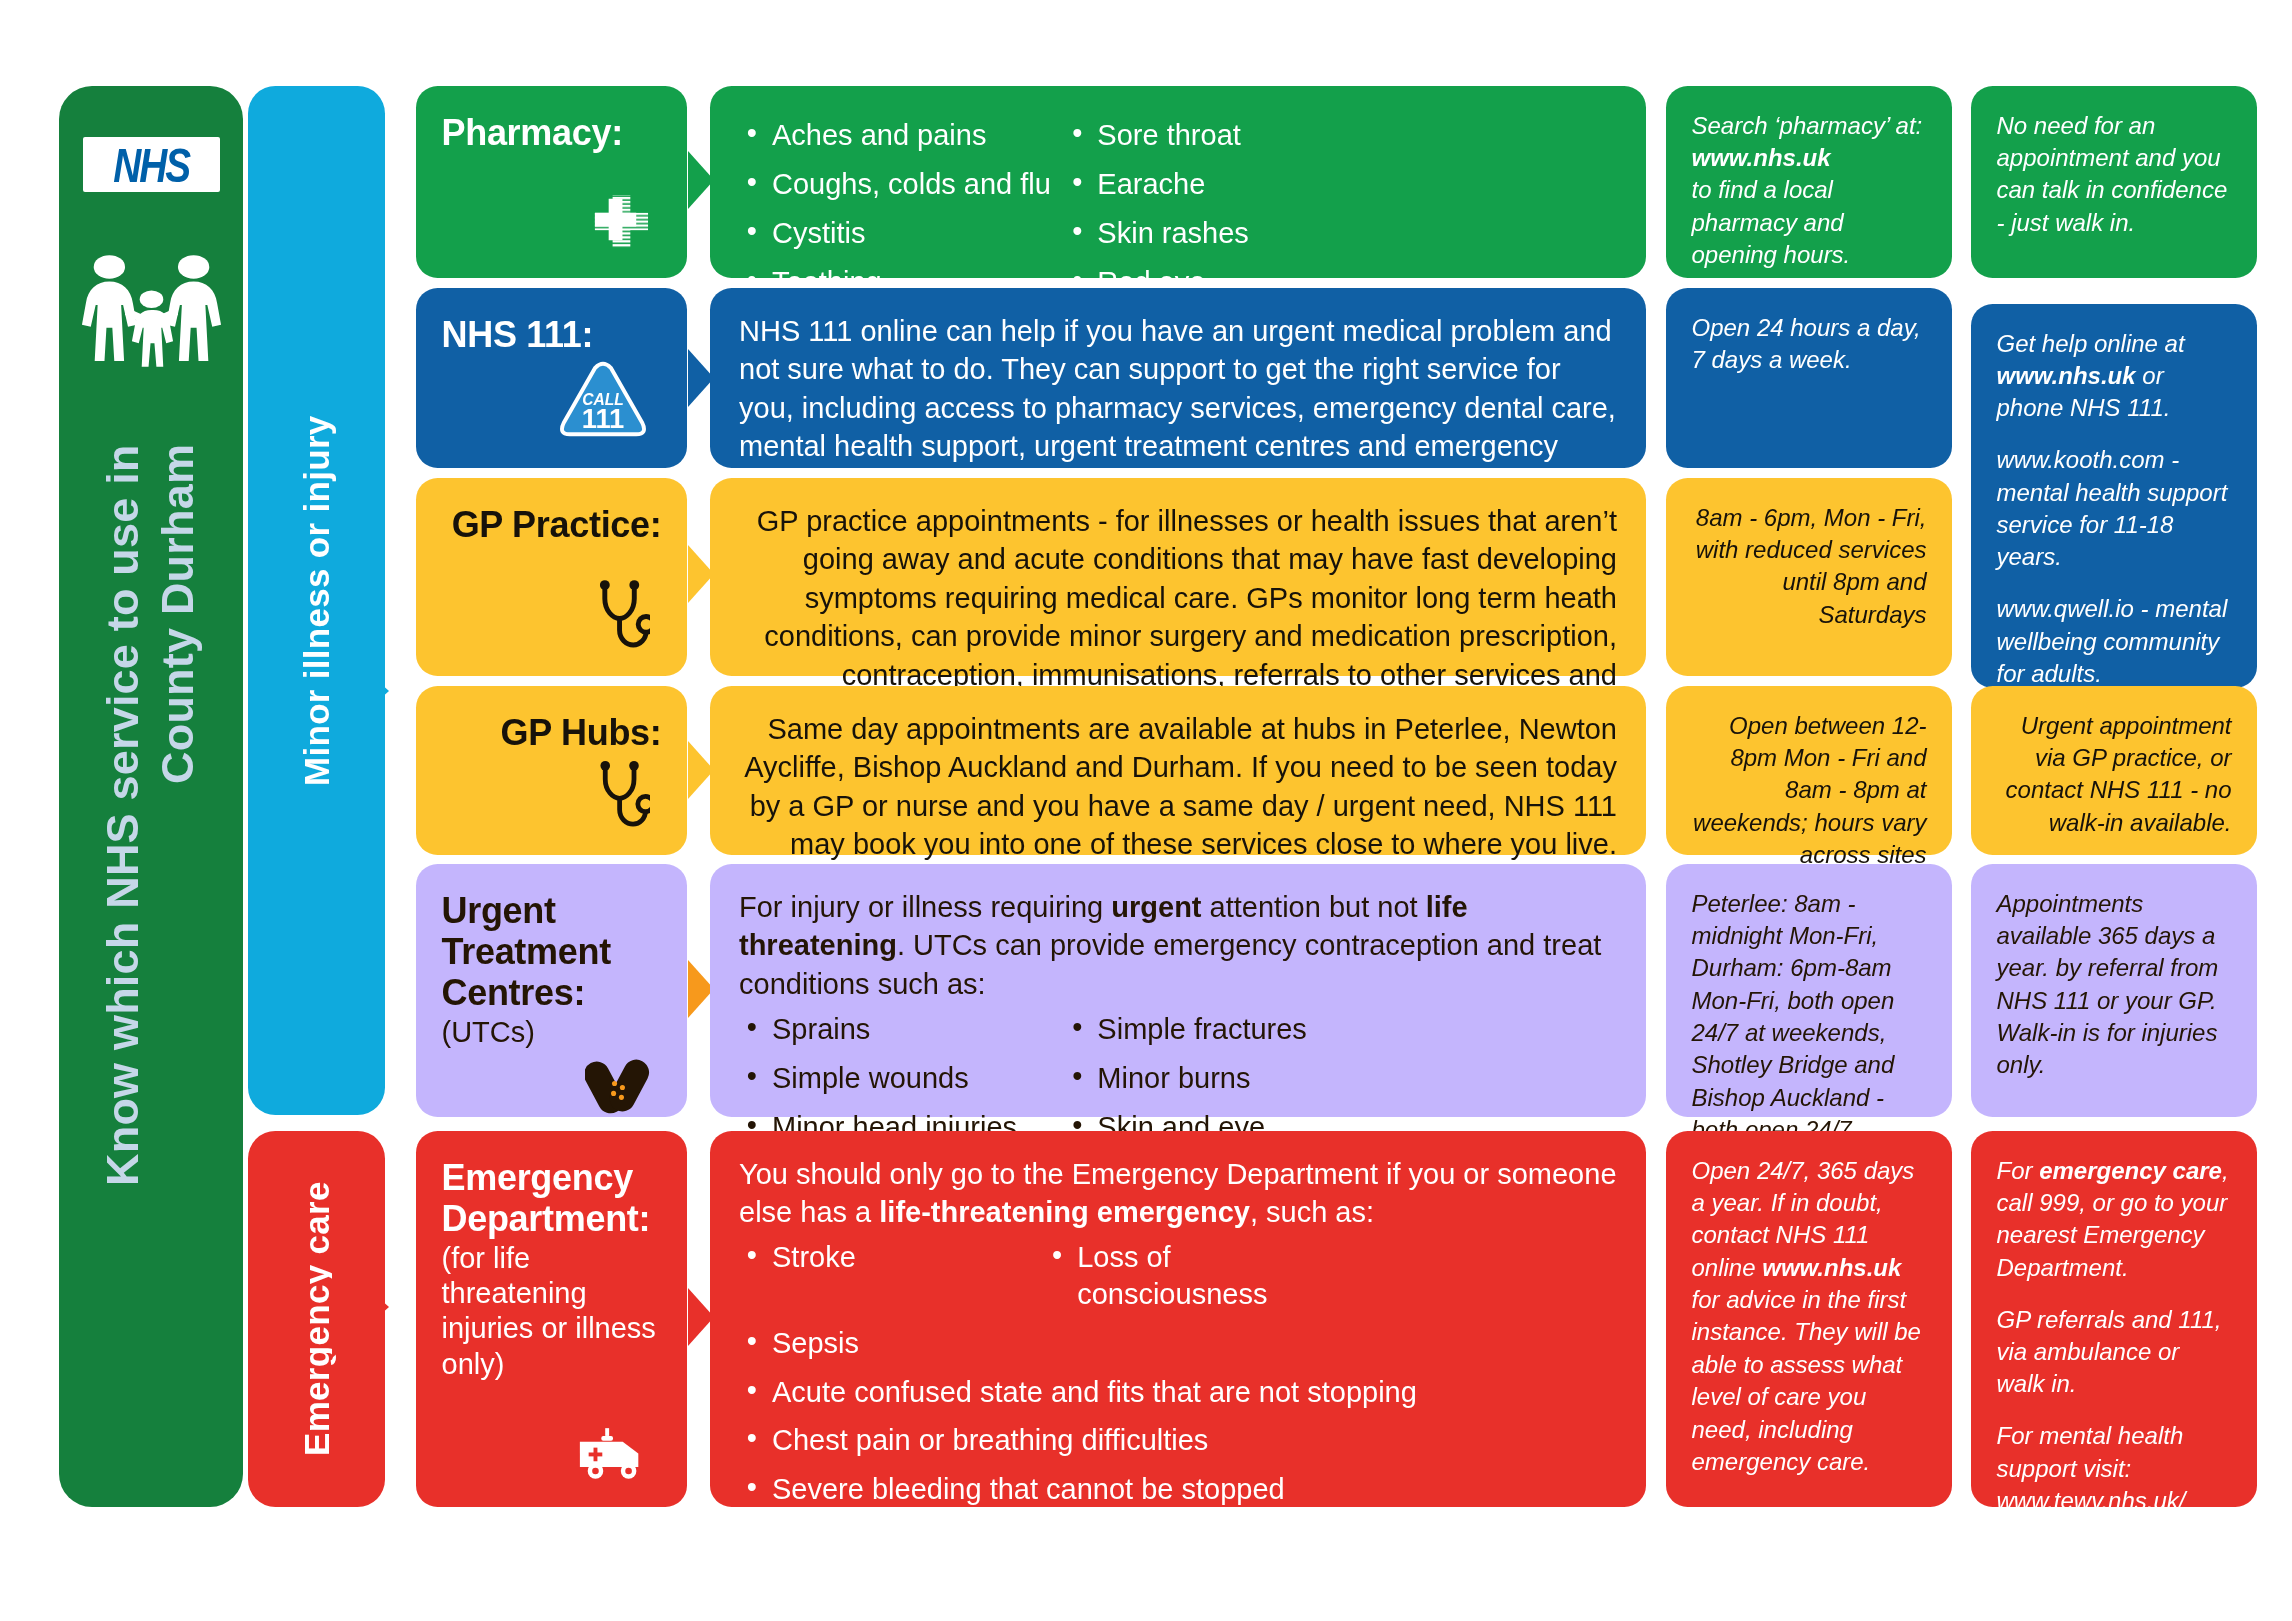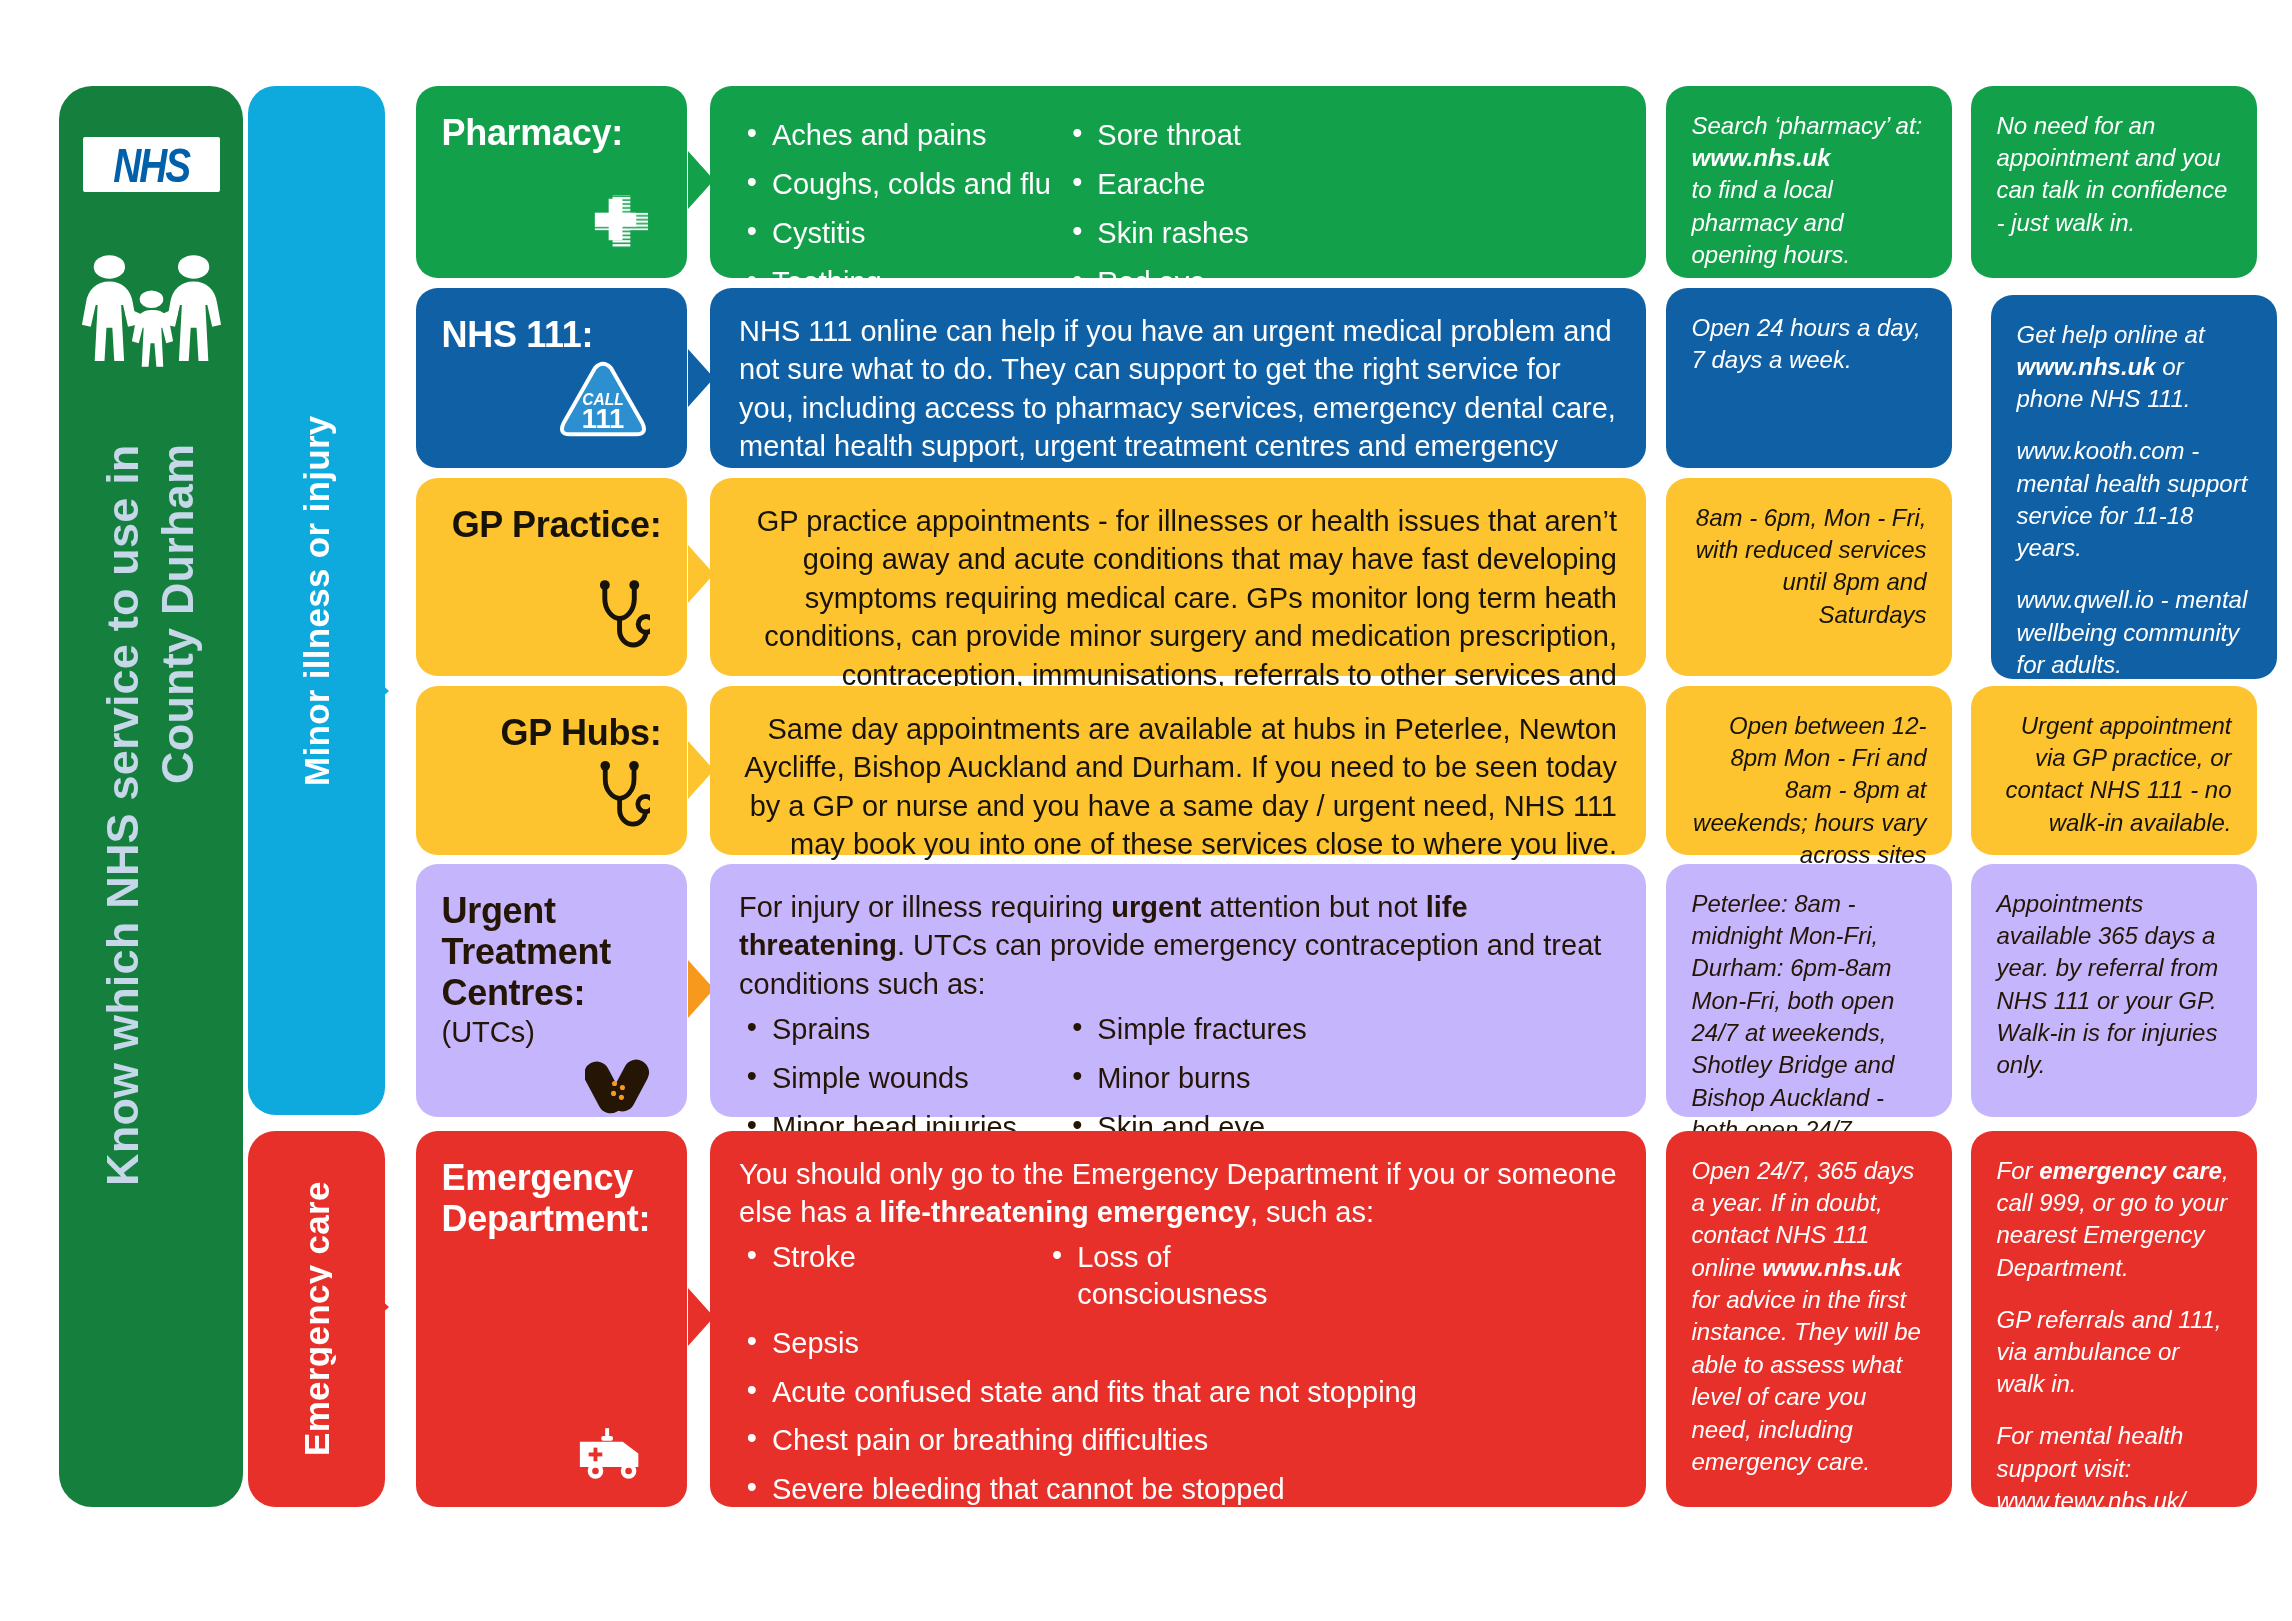--- a/index.html
+++ b/index.html
@@ -215,21 +215,21 @@
     </div>
 
     <div class="cell body-card t-blue" style="top:0;height:180px;">
       <div class="body-text">NHS 111 online can help if you have an urgent medical problem and not sure what to do. They can support to get the right service for you, including access to pharmacy services, emergency dental care, mental health support, urgent treatment centres and emergency services.</div>
     </div>
 
     <div class="cell hours-card t-blue" style="top:0;height:180px;">
       <div class="small-text">Open 24 hours a day, 7 days a week.</div>
     </div>
 
-    <div class="cell access-card t-blue" style="top:7px;height:384px;margin-left:20px;">
+    <div class="cell access-card t-blue" style="top:16px;height:384px;">
       <div class="small-text">
         <p>Get help online at <b>www.nhs.uk</b> or phone NHS 111.</p>
         <p>www.kooth.com - mental health support service for 11-18 years.</p>
         <p>www.qwell.io - mental wellbeing community for adults.</p>
       </div>
     </div>
   </div>
 
   <div class="row" style="top:478px;height:198px;">
     <div class="cell label-card t-yellow" style="top:0;height:198px;">
@@ -328,20 +328,21 @@
     </div>
 
     <div class="cell access-card t-orange" style="top:0;height:253px;">
       <div class="small-text">Appointments available 365 days a year. by referral from NHS 111 or your GP. Walk-in is for injuries only.</div>
     </div>
   </div>
 
   <div class="row" style="top:1131px;height:376px;">
     <div class="cell label-card t-red" style="top:0;height:376px;">
       <div class="label-title">Emergency Department:</div>
+      <div class="label-sub">(for life threatening injuries or illness only)</div>
       <div class="label-icon">
         <svg width="74" height="57" viewBox="0 0 76 58">
           <g fill="#ffffff">
             <rect x="30" y="4" width="4" height="8"></rect>
             <rect x="26" y="12" width="12" height="5" rx="2"></rect>
             <path d="M4 18 h44 l16 12 v14 h-60 z"></path>
             <circle cx="20" cy="48" r="8"></circle>
               <circle cx="54" cy="48" r="8"></circle>
           </g>
           <g fill="#e8302a">

